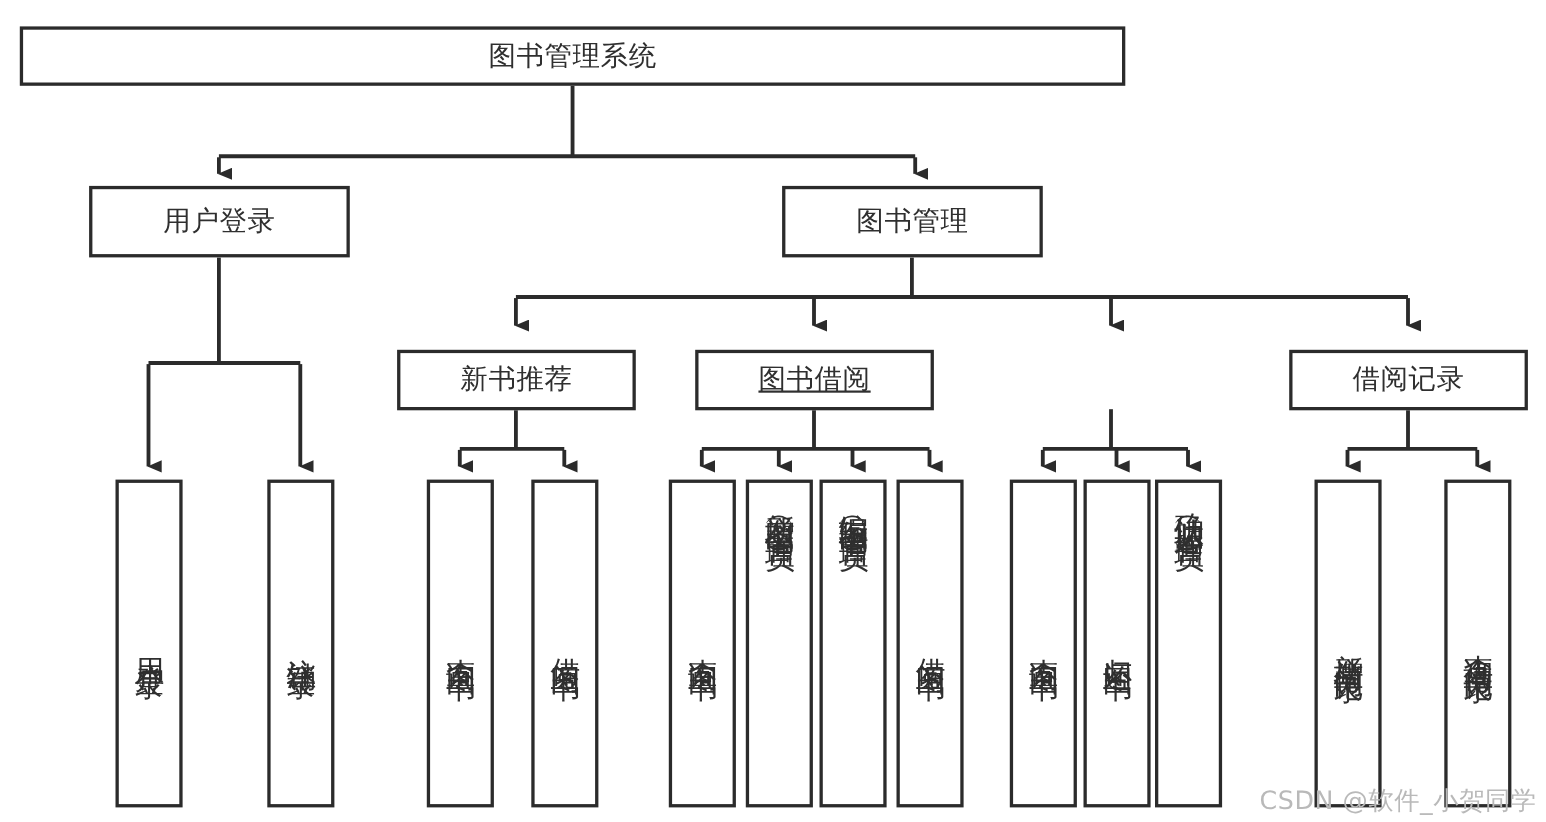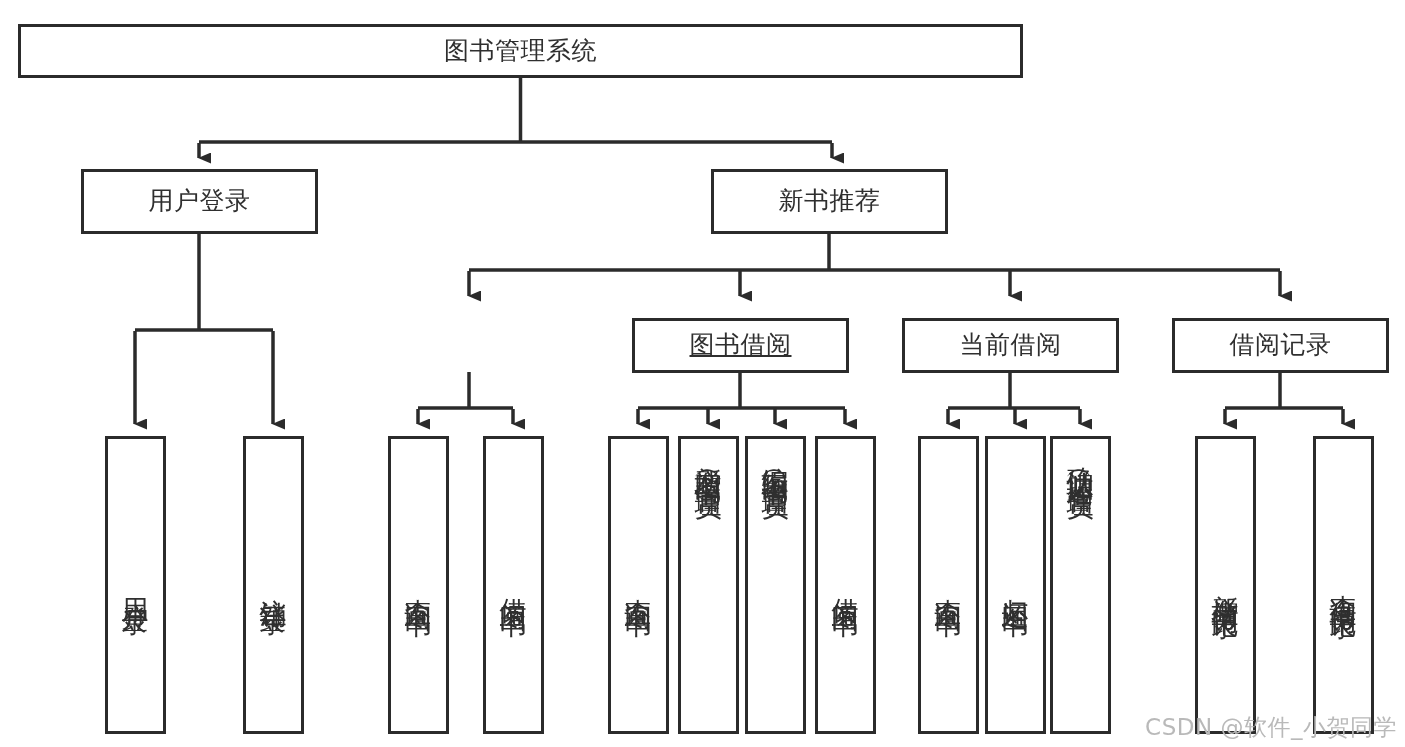--- a/index.html
+++ b/index.html
@@ -136,29 +136,29 @@
   </svg>
 
   <div class="node h root" style="left:18px; top:12px; width:1005px; height:54px;margin-top:12px;">
     <span class="lbl">图书管理系统</span>
   </div>
 
   <div class="node h" style="left:81px; top:169px; width:237px; height:65px;">
     <span class="lbl">用户登录</span>
   </div>
   <div class="node h" style="left:711px; top:169px; width:237px; height:65px;">
+    <span class="lbl">图书管理</span>
+  </div>
+
+  <div class="node h" style="left:361px; top:318px; width:217px; height:55px;">
     <span class="lbl">新书推荐</span>
   </div>
-
   <div class="node h" style="left:632px; top:318px; width:217px; height:55px;text-decoration:underline;">
     <span class="lbl">图书借阅</span>
   </div>
-  <div class="node h" style="left:902px; top:318px; width:217px; height:55px;">
-    <span class="lbl">当前借阅</span>
-  </div>
   <div class="node h" style="left:1172px; top:318px; width:217px; height:55px;">
     <span class="lbl">借阅记录</span>
   </div>
 
   <div class="node v mid" style="left:105px; top:436px; width:61px; height:298px;">
     <span class="lbl">用户登录</span>
   </div>
   <div class="node v mid" style="left:243px; top:436px; width:61px; height:298px;">
     <span class="lbl">注销登录</span>
   </div>

